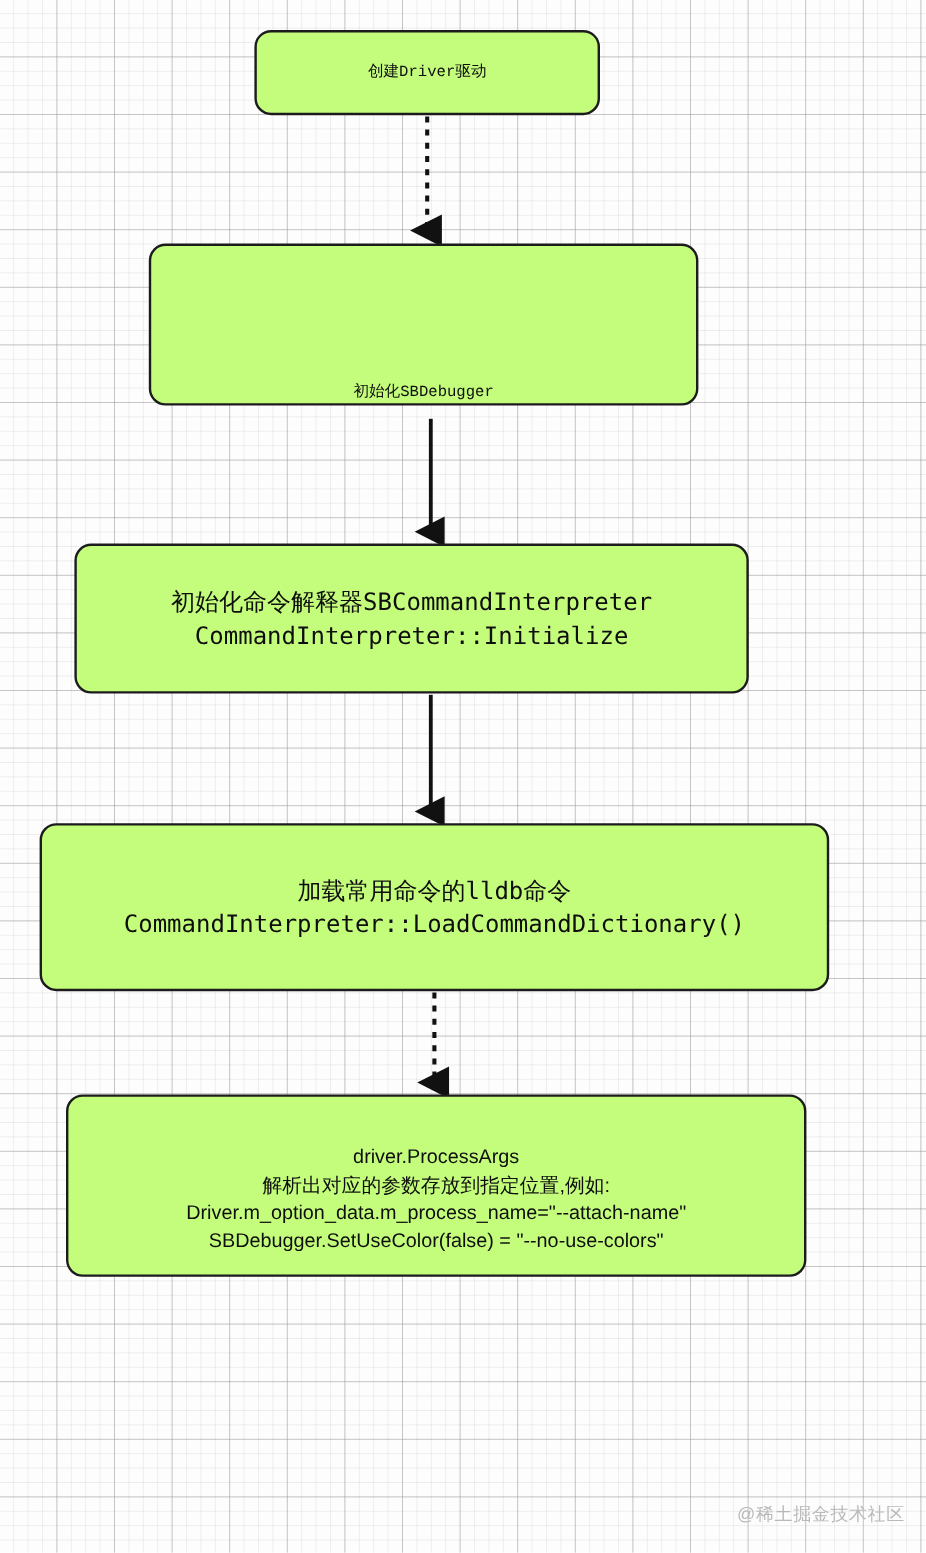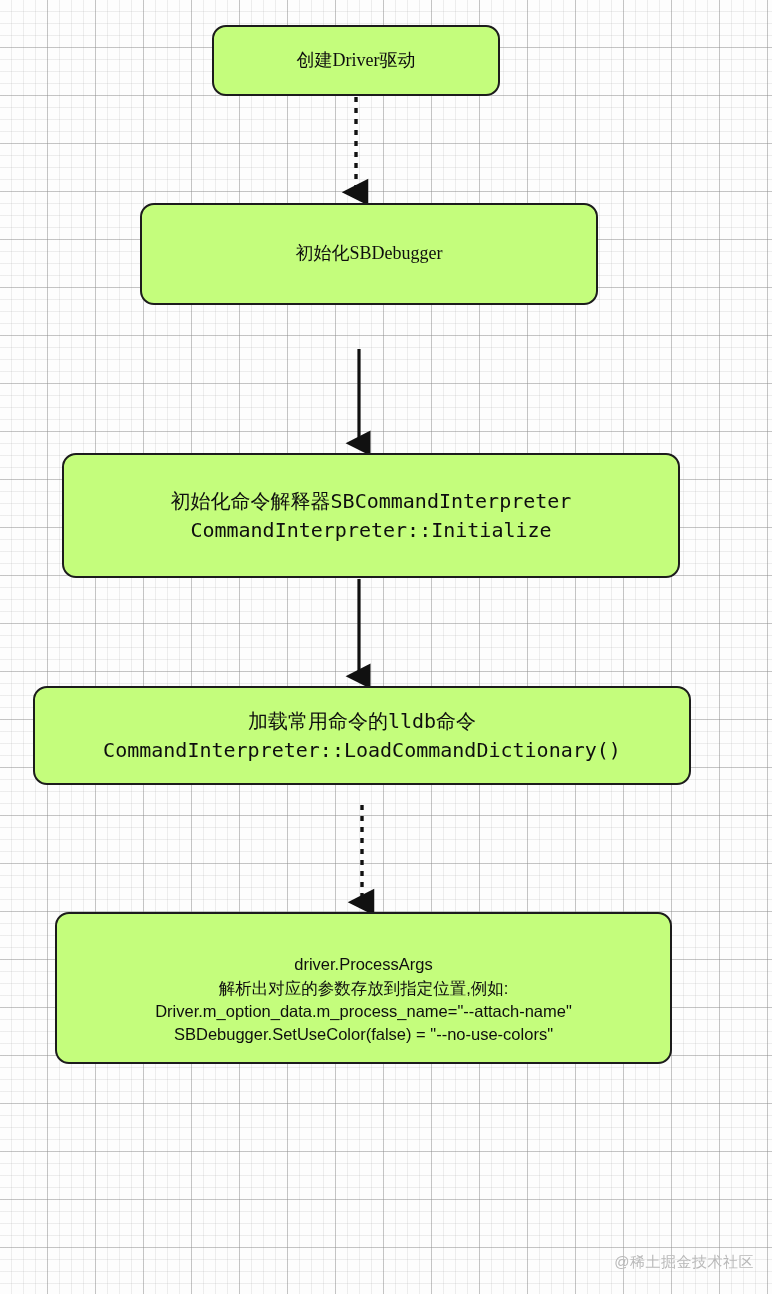--- a/index.html
+++ b/index.html
@@ -45,28 +45,28 @@
     align-items: center;
     justify-content: center;
     text-align: center;
     color: #0e0e0e;
   }
   .node .label {
     line-height: 1.42;
     white-space: pre-line;
     padding: 0 8px;
   }
-  .sans  { font-family: Liberation Serif, serif; font-size: 18px; }
+  .sans  { font-family: Liberation Mono, monospace; font-size: 13px; }
   .mono  { font-family: "DejaVu Sans Mono", "Liberation Mono", monospace; font-size: 20px; letter-spacing: 0px; }
   .small-sans { font-family: "Liberation Sans", "DejaVu Sans", sans-serif; font-size: 16.5px; margin-top: 24px; }
 
   #node-create-driver       { left: 212px; top: 25px;  width: 288px; height: 71px; }
-  #node-init-sbdebugger     { left: 140px; top: 203px; width: 458px; height: 102px; }
-  #node-init-interpreter    { left: 62px;  top: 453px; width: 618px; height: 125px; }
-  #node-load-dictionary     { left: 33px;  top: 686px; width: 658px; height: 99px; }
+  #node-init-sbdebugger     { left: 124px; top: 203px; width: 458px; height: 135px; align-items: flex-end; }
+  #node-init-interpreter    { left: 62px;  top: 453px; width: 562px; height: 125px; }
+  #node-load-dictionary     { left: 33px;  top: 686px; width: 658px; height: 140px; }
   #node-process-args        { left: 55px;  top: 912px; width: 617px; height: 152px; }
 
   .watermark {
     position: absolute;
     right: 18px;
     bottom: 22px;
     font-family: "Liberation Sans", "DejaVu Sans", sans-serif;
     font-size: 15px;
     color: #b9b9b9;
     letter-spacing: 0.5px;

